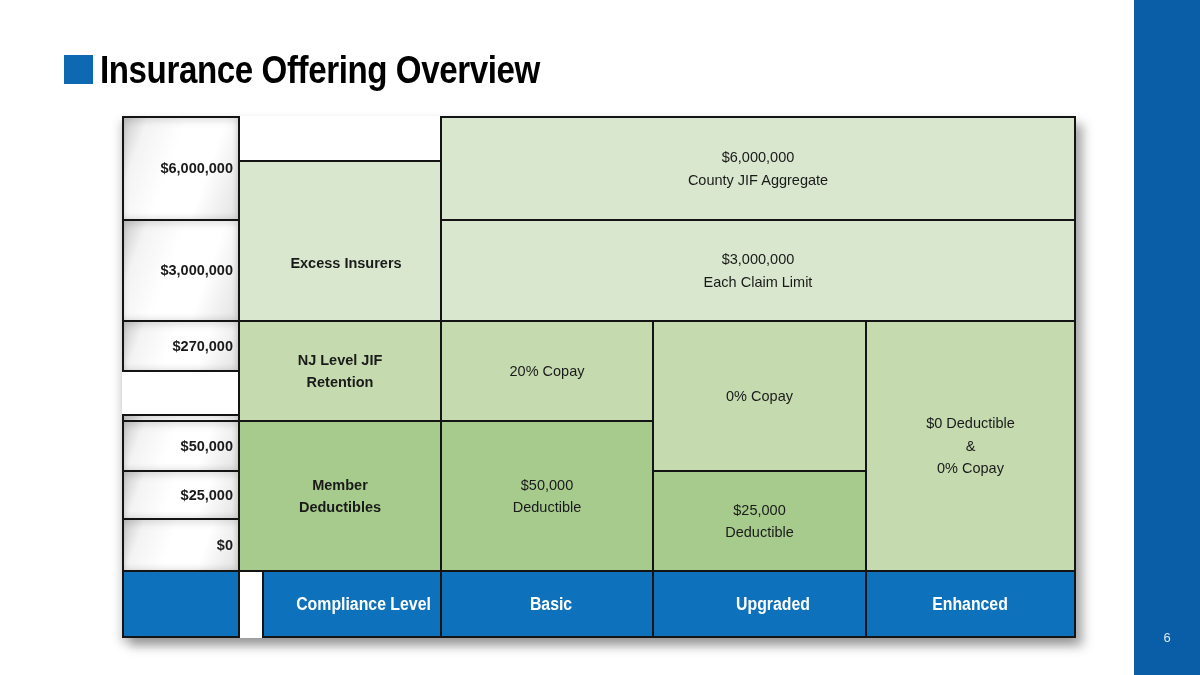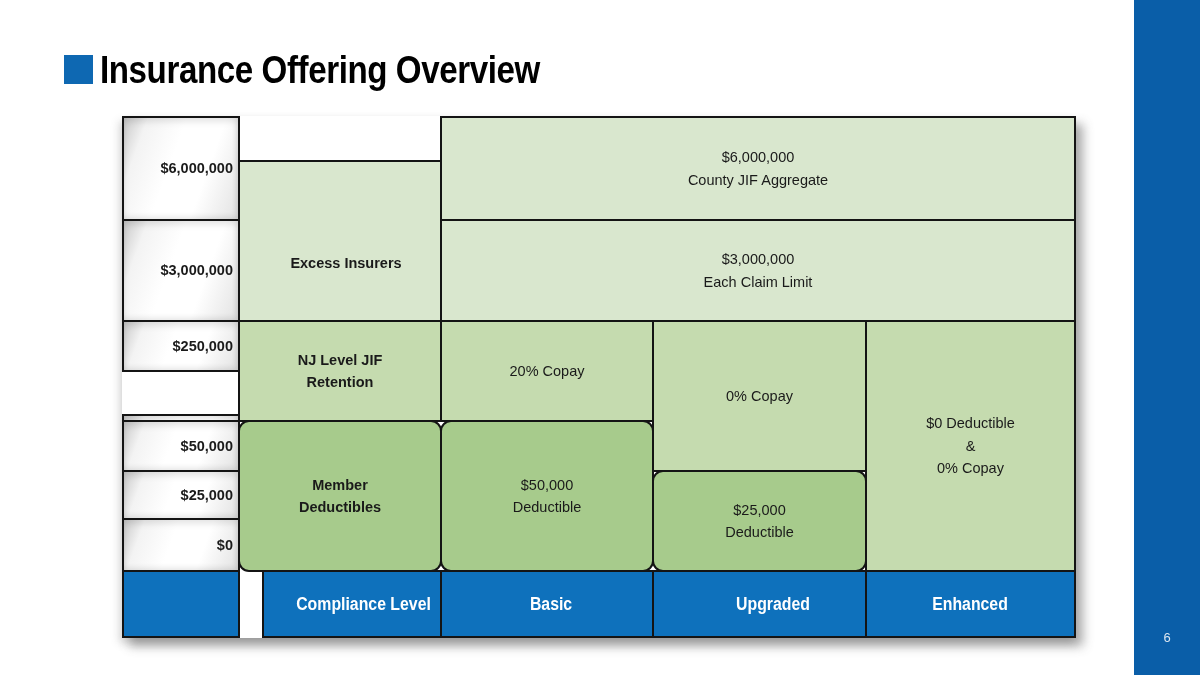--- a/index.html
+++ b/index.html
@@ -37,21 +37,21 @@
   .cell{
     position:absolute;box-sizing:border-box;
     border:2px solid #141414;
     display:flex;align-items:center;justify-content:center;
     font-size:14.5px;
   }
   .t{white-space:pre-line;text-align:center;line-height:1.55;}
   .b{font-weight:700;}
   .g1{background:#d9e7ce;}
   .g2{background:#c5dbaf;}
-  .g3{background:#a7cb8c;border-radius:11px;}
+  .g3{background:#a7cb8c;}
   .blue{background:#0e71bc;}
   .white{
     background:
       linear-gradient(110deg, #c9c9c9 0%, #f3f3f3 16%, #ffffff 42%, #ffffff 68%, #e2e2e2 100%);
     box-shadow:inset 0 4px 6px rgba(0,0,0,0.10), inset -2px -3px 5px rgba(0,0,0,0.08);
     justify-content:flex-end;
     padding-right:5px;
     font-weight:700;
   }
   .footer-label{
@@ -68,21 +68,21 @@
 
 <div class="ins-table">
 
   <div class="cell white" style="left:0;top:0;width:118px;height:105px;">
       <span class="t">$6,000,000</span>
     </div>
   <div class="cell white" style="left:0;top:103px;width:118px;height:103px;">
       <span class="t">$3,000,000</span>
     </div>
   <div class="cell white" style="left:0;top:204px;width:118px;height:52px;">
-      <span class="t">$250,000</span>
+      <span class="t">$270,000</span>
     </div>
   <div class="cell white" style="left:0;top:254px;width:118px;height:52px;margin-top:44px;">
       <span class="t">$100,000</span>
     </div>
   <div class="cell white" style="left:0;top:304px;width:118px;height:52px;">
       <span class="t">$50,000</span>
     </div>
   <div class="cell white" style="left:0;top:354px;width:118px;height:50px;">
       <span class="t">$25,000</span>
     </div>

